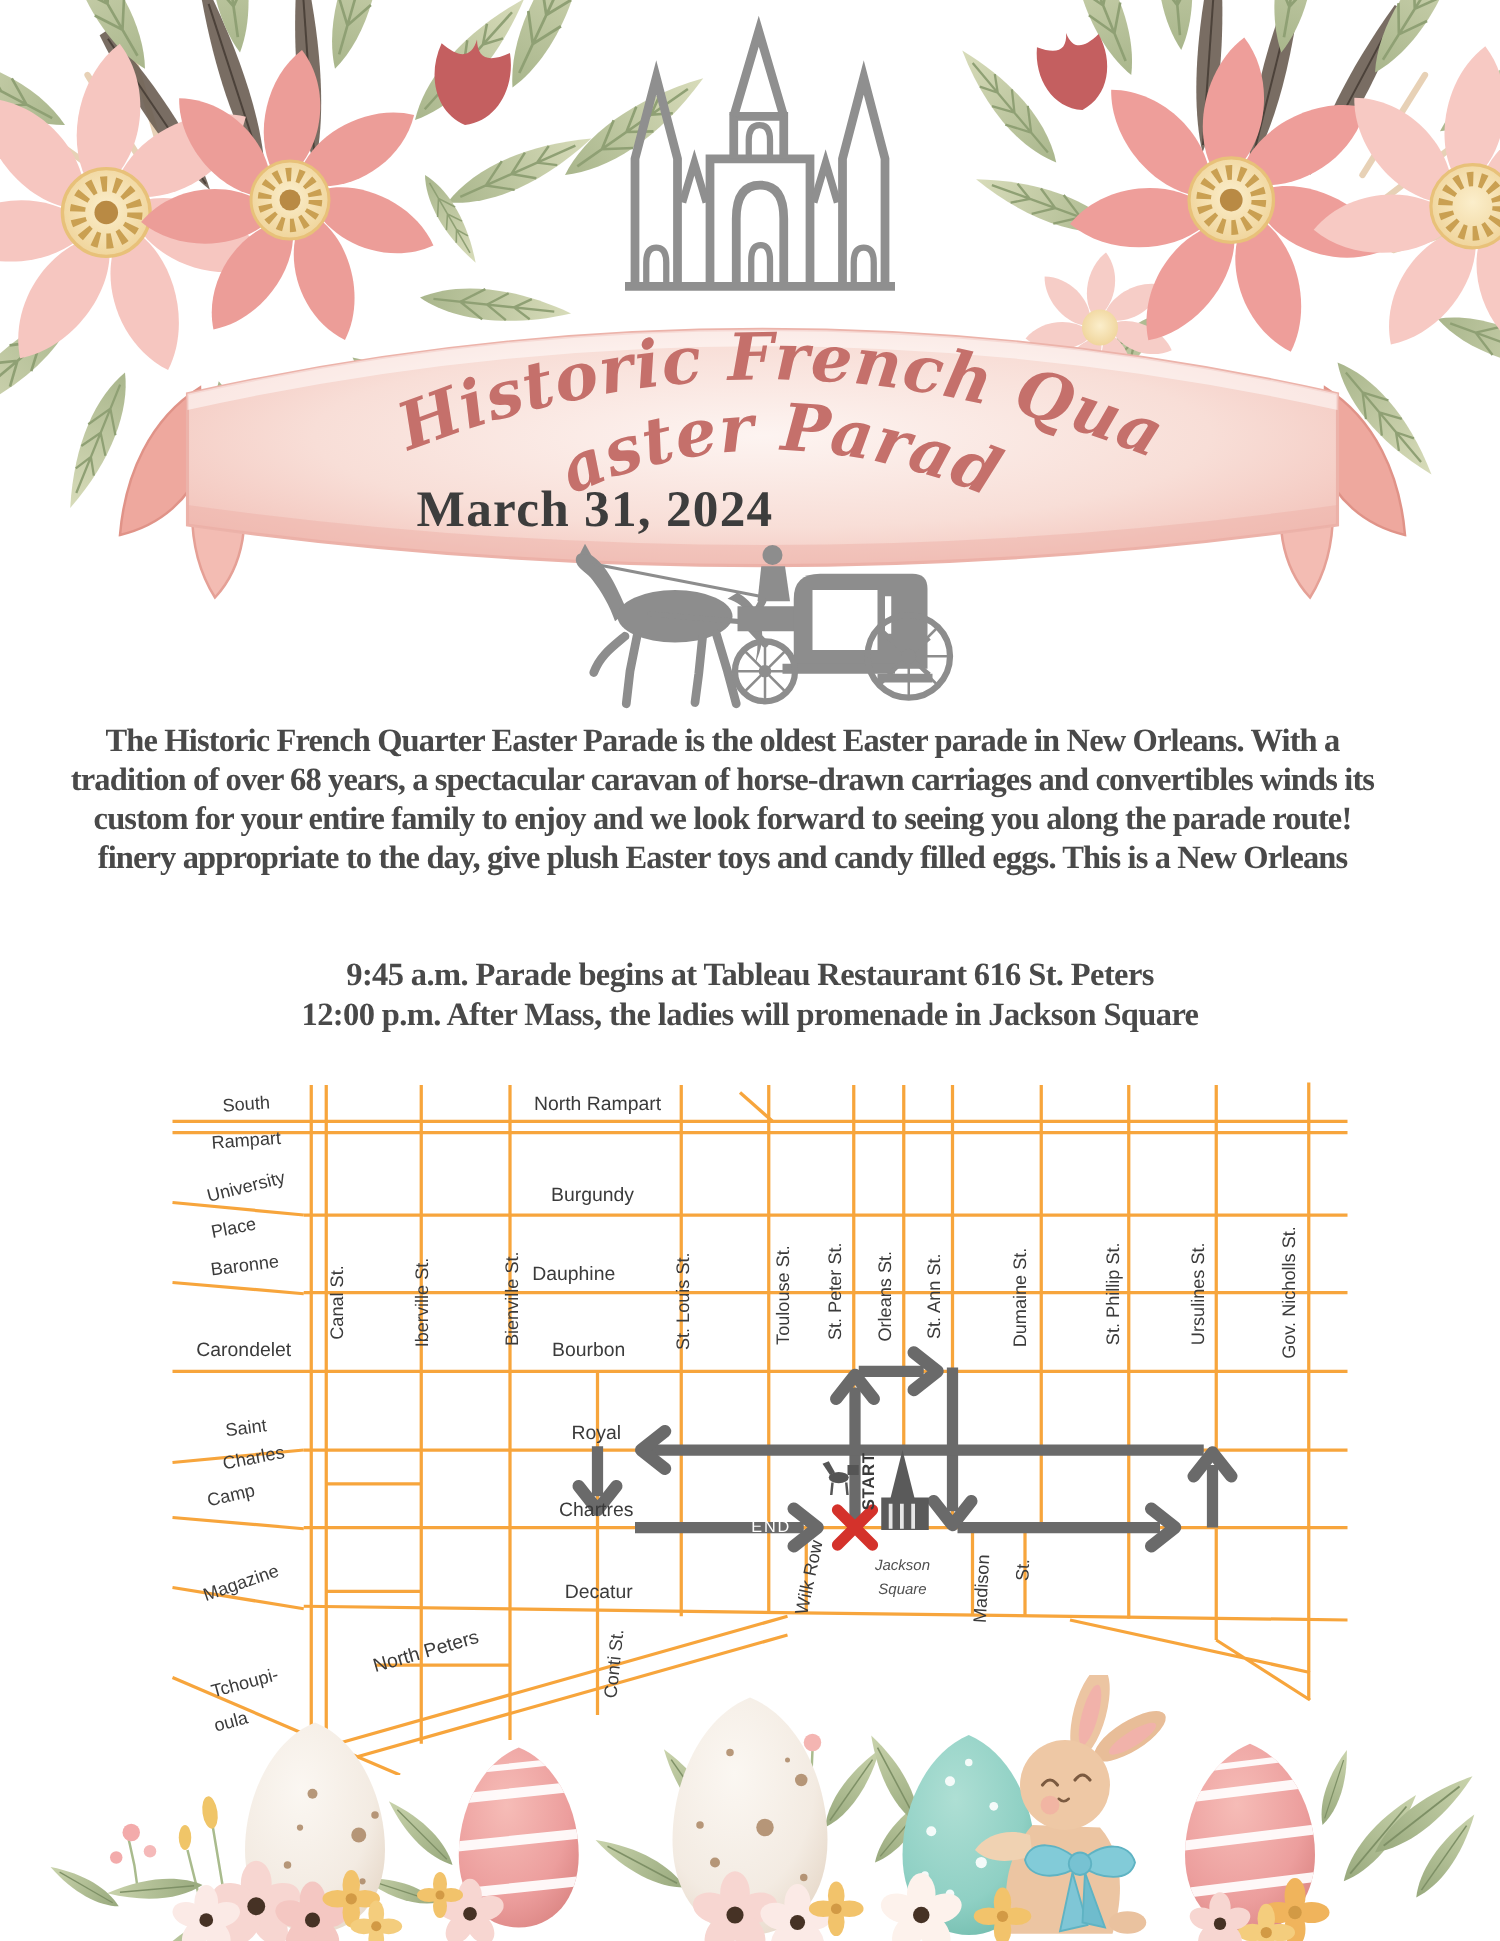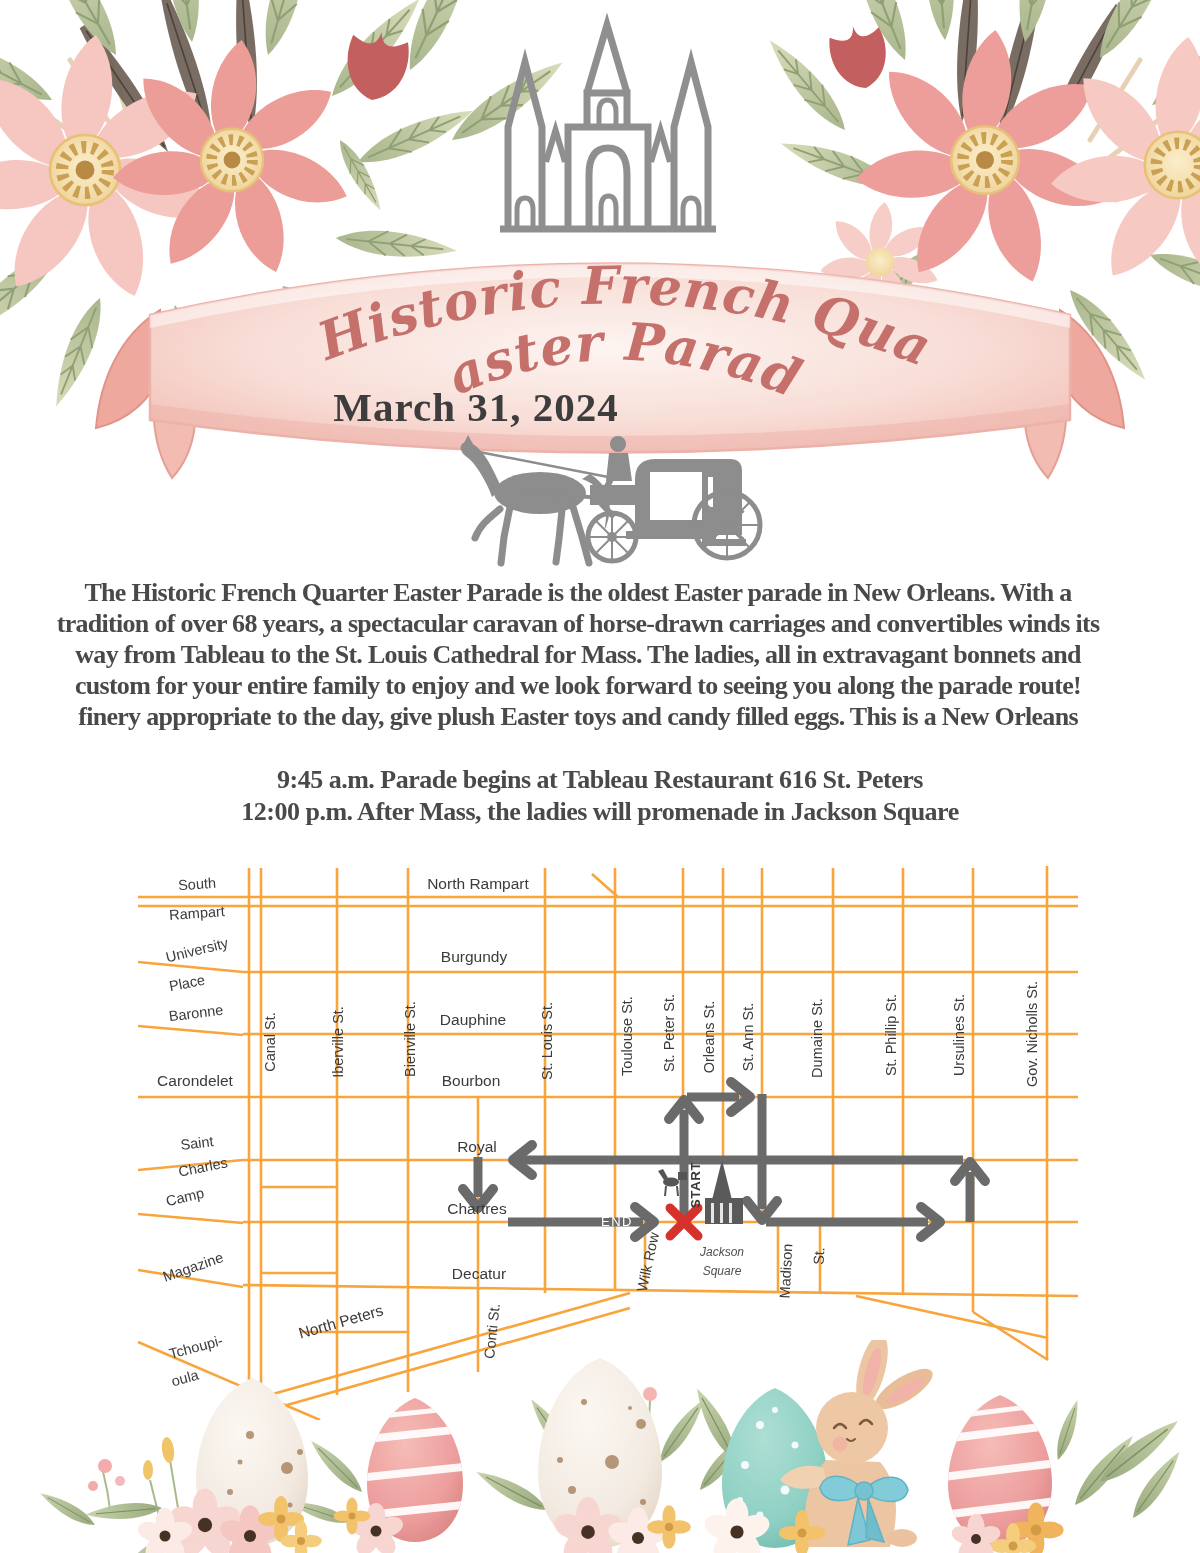--- a/index.html
+++ b/index.html
@@ -245,21 +245,20 @@
       </g>
       <circle cx="172" cy="112" r="5" stroke="none"></circle>
         <circle cx="287" cy="100" r="6" stroke="none"></circle>
       <rect x="262" y="114" width="44" height="7" stroke="none"></rect>
     </g>
   </svg>
 
   <div class="intro-block">
     <div class="intro-line">The Historic French Quarter Easter Parade is the oldest Easter parade in New Orleans. With a</div>
     <div class="intro-line">tradition of over 68 years, a spectacular caravan of horse-drawn carriages and convertibles winds its</div>
-    <div class="intro-line">way from Tableau to the St. Louis Cathedral for Mass. The ladies, all in extravagant bonnets and</div>
     <div class="intro-line">custom for your entire family to enjoy and we look forward to seeing you along the parade route!</div>
     <div class="intro-line">finery appropriate to the day, give plush Easter toys and candy filled eggs. This is a New Orleans</div>
   </div>
 
   <div class="sched-block">
     <div class="sched-line">9:45 a.m. Parade begins at Tableau Restaurant 616 St. Peters</div>
     <div class="sched-line">12:00 p.m. After Mass, the ladies will promenade in Jackson Square</div>
   </div>
 
   <svg class="abs" style="left:0;top:860px" width="1200" height="560" viewBox="0 860 1200 560">
@@ -338,21 +337,21 @@
     </g>
 
     <g stroke="#D4322B" stroke-width="9" stroke-linecap="round">
       <path d="M670,1208 L698,1236 M698,1208 L670,1236"></path>
     </g>
   </svg>
 
   <div class="abs" style="left:0;top:0;width:1200px;height:1553px">
     <span class="ml ml-big" style="left:478px;top:884px;transform:translate(-50%,-50%)">North Rampart</span>
     <span class="ml ml-big" style="left:474px;top:957px;transform:translate(-50%,-50%)">Burgundy</span>
-    <span class="ml ml-big" style="left:473px;top:1020px;transform:translate(-50%,-50%)">Dauphine</span>
+    <span class="ml ml-big" style="left:459px;top:1020px;transform:translate(-50%,-50%)">Dauphine</span>
     <span class="ml ml-big" style="left:471px;top:1081px;transform:translate(-50%,-50%)">Bourbon</span>
     <span class="ml ml-big" style="left:477px;top:1147px;transform:translate(-50%,-50%)">Royal</span>
     <span class="ml ml-big" style="left:477px;top:1209px;transform:translate(-50%,-50%)">Chartres</span>
     <span class="ml ml-big" style="left:479px;top:1274px;transform:translate(-50%,-50%)">Decatur</span>
     <span class="ml ml-big" style="left:195px;top:1081px;transform:translate(-50%,-50%)">Carondelet</span>
     <span class="ml" style="left:197px;top:884px;transform:translate(-50%,-50%) rotate(-4deg)">South</span>
     <span class="ml" style="left:197px;top:913px;transform:translate(-50%,-50%) rotate(-4deg)">Rampart</span>
     <span class="ml" style="left:197px;top:950px;transform:translate(-50%,-50%) rotate(-14deg)">University</span>
     <span class="ml" style="left:187px;top:983px;transform:translate(-50%,-50%) rotate(-11deg)">Place</span>
     <span class="ml" style="left:196px;top:1013px;transform:translate(-50%,-50%) rotate(-7deg)">Baronne</span>

